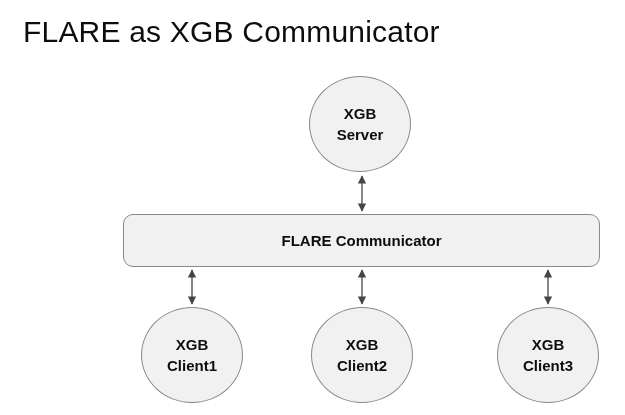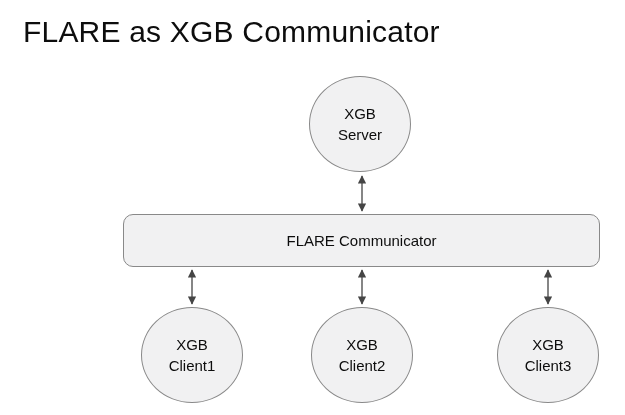--- a/index.html
+++ b/index.html
@@ -42,20 +42,21 @@
   .circle {
     width: 102px;
     height: 96px;
     border-radius: 50%;
   }
   .rect {
     border-radius: 10px;
   }
   .node-label {
     white-space: pre-line;
+    font-weight: bold;
   }
   #server       { left: 309px; top: 76px; }
   #communicator { left: 123px; top: 214px; width: 477px; height: 53px; }
   #client1      { left: 141px; top: 307px; }
   #client2      { left: 311px; top: 307px; }
   #client3      { left: 497px; top: 307px; }
   .arrows {
     position: absolute;
     left: 0;
     top: 0;

